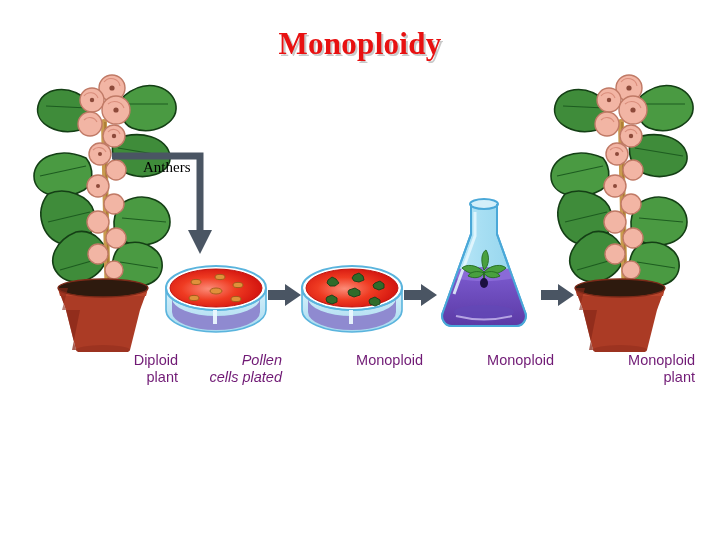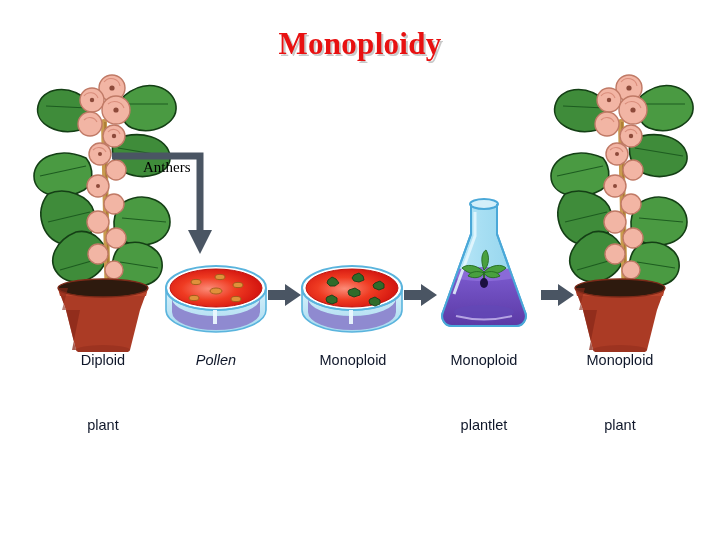--- a/index.html
+++ b/index.html
@@ -24,28 +24,28 @@
     text-shadow:2px 2px 0 #c9c9c9;
     white-space:nowrap;
   }
 
   
   .stage{position:absolute;}
 
   
   .caption{
     position:absolute;
-    text-align:center;
+    text-align:right;
     font-family:"Liberation Sans", sans-serif;
     font-size:14.5px;
-    color:#0f172a;
+    color:#701a75;
     line-height:17px;
     white-space:nowrap;
   }
-  .caption .l2{display:block;margin-top:48px;}
+  .caption .l2{display:block;}
 
   
   #anthers-label{
     position:absolute;left:143px;top:135px;
     font-size:15px;color:#000;
     font-family:Liberation Serif, serif;
     white-space:nowrap;
     margin-top:24px;
   }
 
@@ -178,20 +178,21 @@
         <ellipse cx="54" cy="33" rx="6" ry="3"></ellipse>
         <ellipse cx="32" cy="40" rx="5" ry="2.6"></ellipse>
         <ellipse cx="74" cy="41" rx="5" ry="2.6"></ellipse>
       </g>
 
       <rect x="51" y="52" width="4" height="14" fill="#eaf7fd" opacity="0.95"></rect>
     </svg>
   </div>
   <div class="caption" style="left:150px;top:352px;width:132px;font-style:italic;">
     <span>Pollen</span>
+    <span class="l2">cells plated</span>
   </div>
 
   <div class="arrow-wrap" style="left:268px;top:283px;">
     <svg width="34" height="24" viewBox="0 0 34 24">
       <polygon points="0,7 17,7 17,1 33,12 17,23 17,17 0,17" fill="#4a5563"></polygon>
     </svg>
   </div>
 
   <div class="stage" style="left:298px;top:258px;">
     <svg width="108" height="82" viewBox="0 0 108 82">
@@ -272,21 +273,20 @@
           <path d="M50 83 C57 80 64 82 66 86 C60 89 53 88 50 83 Z"></path>
         </g>
         <ellipse cx="50" cy="93" rx="4" ry="5" fill="#1b1040"></ellipse>
       </g>
 
       <path d="M37 14 L37 44 L9 122 a10 10 0 0 0 10 14 L81 136 a10 10 0 0 0 10 -14 L63 44 L63 14" fill="none" stroke="#4aa8d8" stroke-width="2"></path>
     </svg>
   </div>
   <div class="caption" style="left:414px;top:352px;width:140px;">
     <span>Monoploid</span>
-    <span class="l2">plantlet</span>
   </div>
 
   <div class="arrow-wrap" style="left:541px;top:283px;">
     <svg width="34" height="24" viewBox="0 0 34 24">
       <polygon points="0,7 17,7 17,1 33,12 17,23 17,17 0,17" fill="#4a5563"></polygon>
     </svg>
   </div>
 
   <div class="stage" style="left:545px;top:62px;">
     <svg width="150" height="290" viewBox="0 0 150 290">

